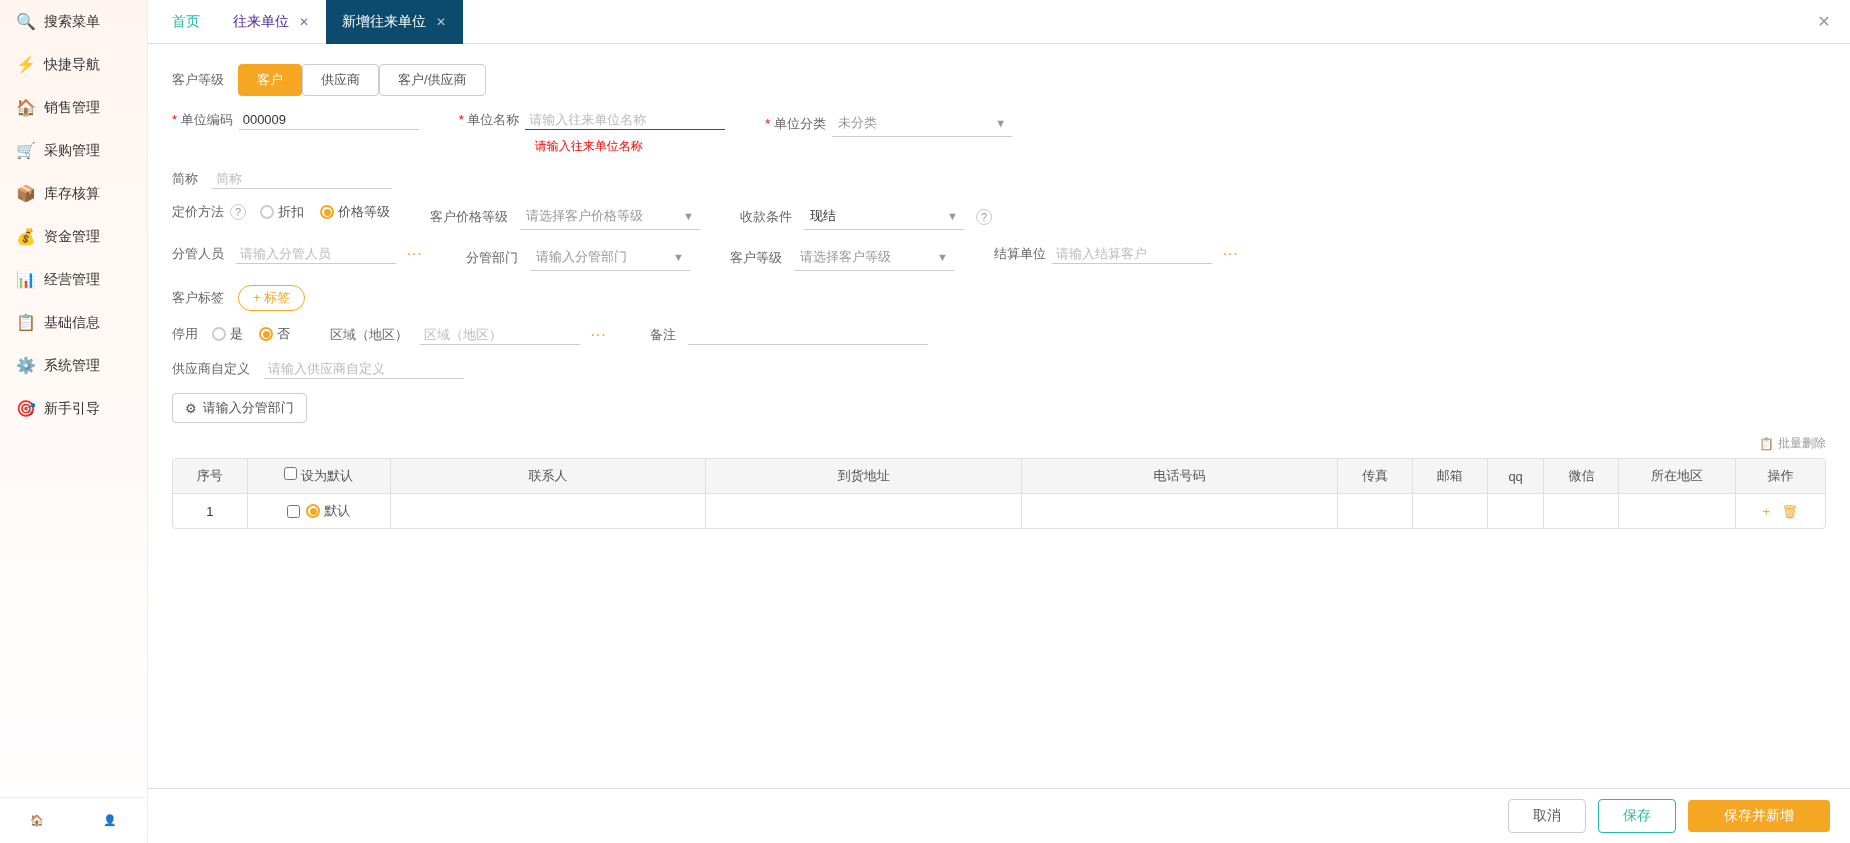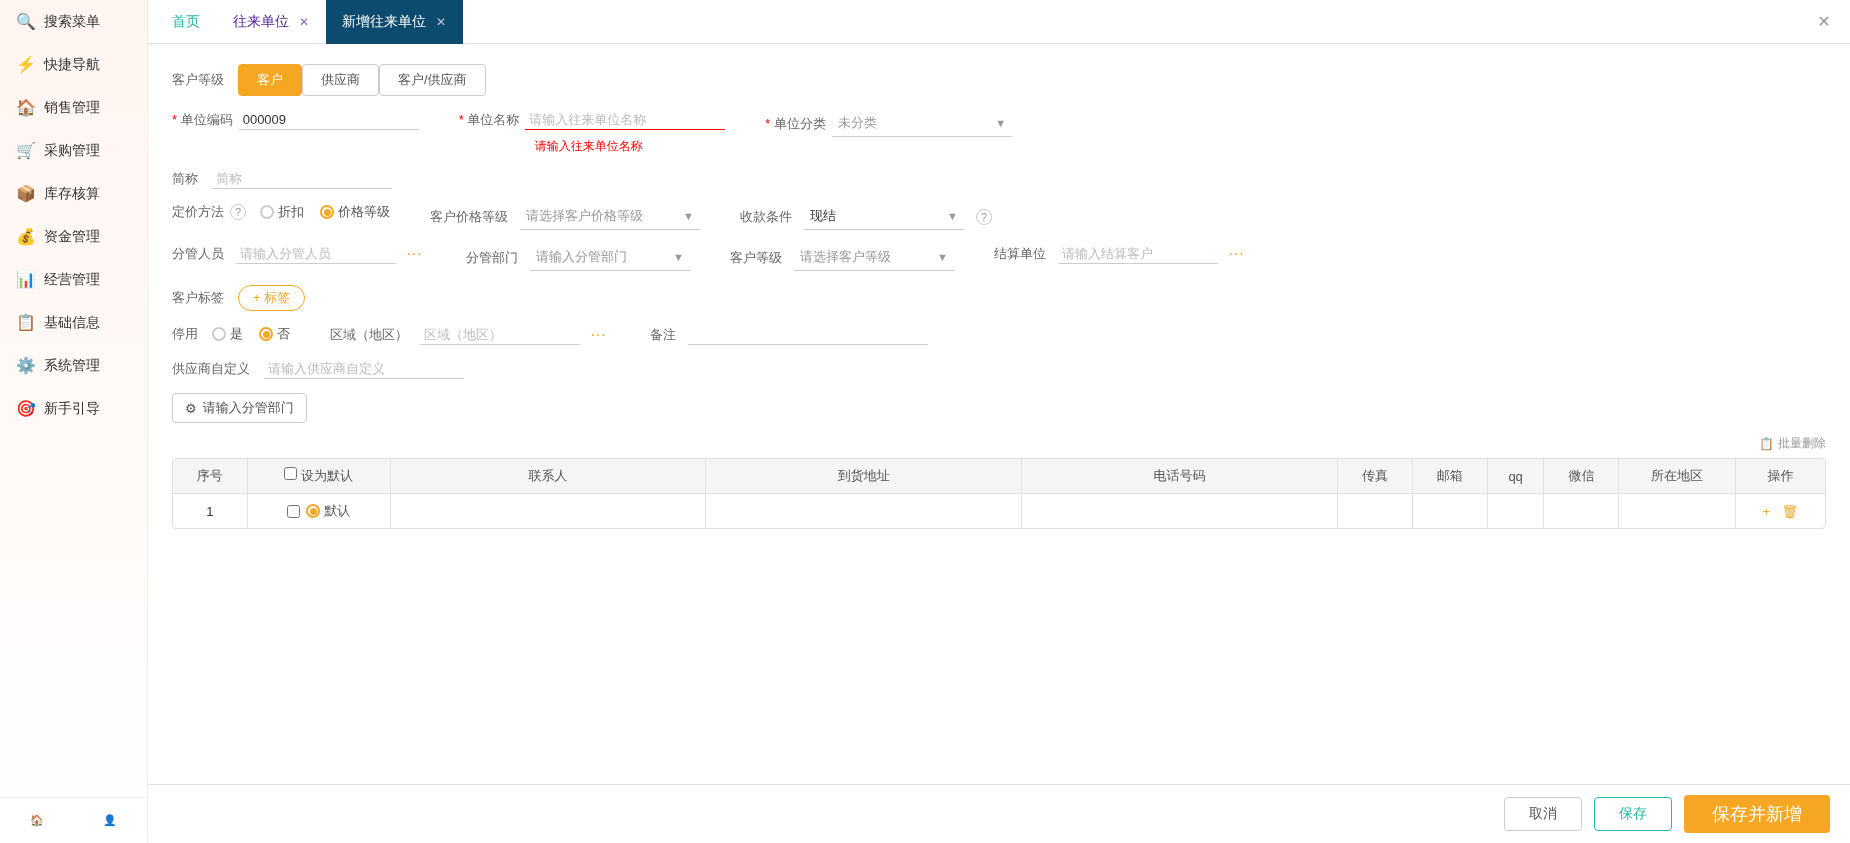--- a/index.html
+++ b/index.html
@@ -292,25 +292,25 @@
     .btn-save {
       padding: 7px 24px;
       border: 1px solid #26b8a8;
       border-radius: 4px;
       background: #fff;
       font-size: 14px;
       color: #26b8a8;
       cursor: pointer;
     }
     .btn-save-new {
-      padding: 7px 28px;
+      padding: 7px 36px;
       border: none;
       border-radius: 4px;
       background: #f5a623;
-      font-size: 18px;
+      font-size: 14px;
       color: #fff;
       cursor: pointer;
     }
 
     .batch-delete {
       display: flex;
       justify-content: flex-end;
       font-size: 12px;
       color: #999;
       margin-bottom: 6px;
@@ -513,21 +513,21 @@
       </div>
       <div class="field-group">
         <span class="field-label">客户等级</span>
         <div class="select-wrapper" style="width:160px; margin-left:6px;">
           <span class="select-text">请选择客户等级</span>
           <span class="select-arrow">▼</span>
         </div>
       </div>
       <div class="field-group">
         <span class="field-label">结算单位</span>
-        <input class="inline-input" type="text" placeholder="请输入结算客户" style="width: 160px; margin-left: 6px;">
+        <input class="inline-input" type="text" placeholder="请输入结算客户" style="width: 160px; ">
         <span class="dots-btn">···</span>
       </div>
     </div>
 
     <div class="row-flex">
       <div class="field-group">
         <span class="field-label">客户标签</span>
         <button class="tag-btn" style="margin-left:8px;">+ 标签</button>
       </div>
     </div>

